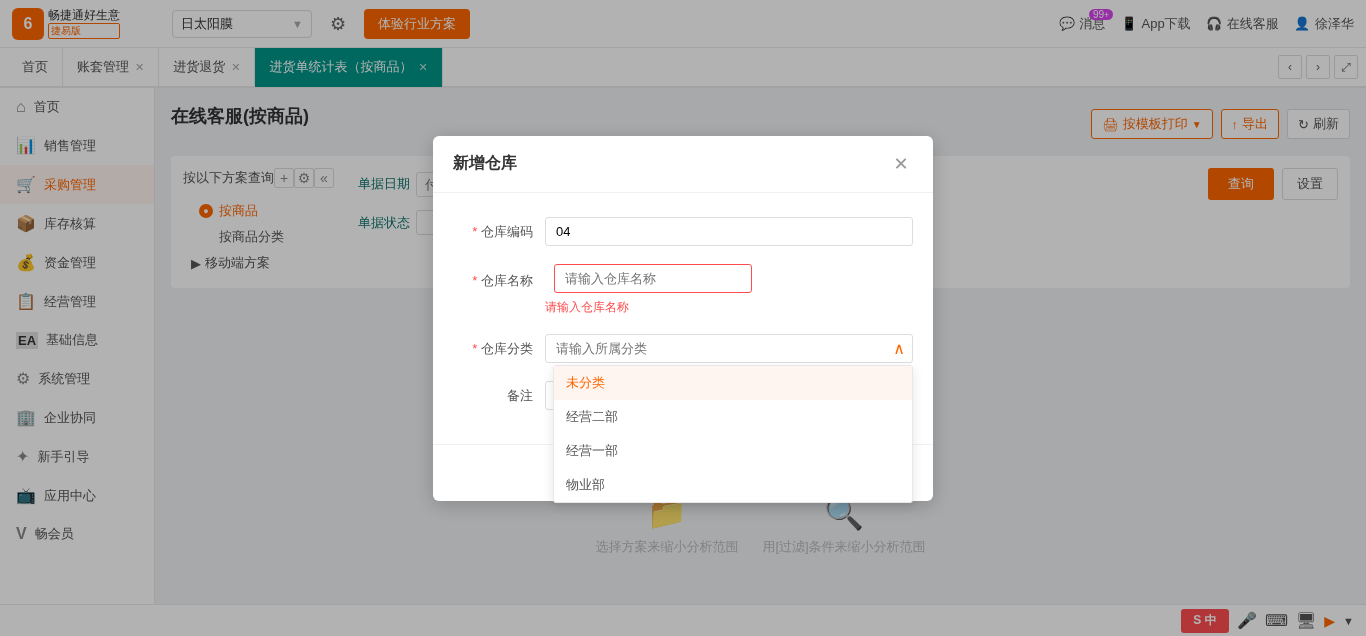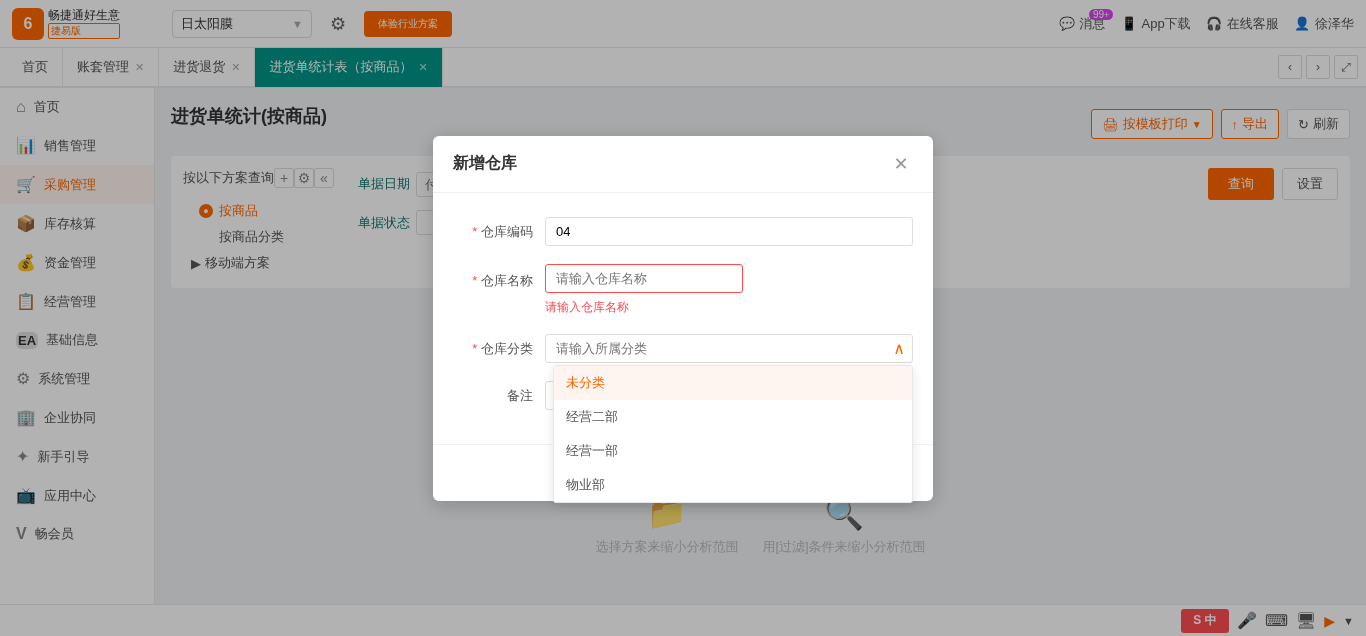--- a/index.html
+++ b/index.html
@@ -42,21 +42,21 @@
     .store-selector span { color: #333; font-size: 13px; }
 
     .nav-icon-btn {
       width: 32px; height: 32px;
       display: flex; align-items: center; justify-content: center;
       cursor: pointer; color: #666; font-size: 18px;
     }
     .try-btn {
       background: #ff6600; color: #fff;
       border: none; border-radius: 4px;
-      padding: 6px 14px; cursor: pointer; font-size: 10px;
+      padding: 6px 14px; cursor: pointer; font-size: 13px;
     }
 
     .nav-right {
       margin-left: auto;
       display: flex; align-items: center; gap: 16px;
     }
     .nav-right-item {
       display: flex; align-items: center; gap: 4px;
       cursor: pointer; color: #555; font-size: 13px; position: relative;
     }
@@ -413,21 +413,21 @@
     </div>
     <div class="sidebar-item">
       <span class="sidebar-icon">💰</span>
       <span>资金管理</span>
     </div>
     <div class="sidebar-item">
       <span class="sidebar-icon">📋</span>
       <span>经营管理</span>
     </div>
     <div class="sidebar-item">
-      <span class="sidebar-icon" style="font-style:normal;font-size:13px;font-weight:bold;background:#e0e0e0;border-radius:6px;padding:1px 2px;color:#333;">EA</span>
+      <span class="sidebar-icon" style="font-style:normal;font-size:13px;font-weight:bold;background:#e0e0e0;border-radius:0;padding:1px 2px;color:#333;">EA</span>
       <span>基础信息</span>
     </div>
     <div class="sidebar-item">
       <span class="sidebar-icon">⚙</span>
       <span>系统管理</span>
     </div>
     <div class="sidebar-item">
       <span class="sidebar-icon">🏢</span>
       <span>企业协同</span>
     </div>
@@ -440,21 +440,21 @@
       <span>应用中心</span>
     </div>
     <div class="sidebar-item">
       <span class="sidebar-icon" style="font-weight:bold;color:#888;">V</span>
       <span>畅会员</span>
     </div>
   </div>
 
   <div class="content-area">
     <div style="display:flex; align-items:center; justify-content:space-between; margin-bottom:12px;">
-      <h1 class="page-title">进货单统计(按商品)</h1>
+      <h1 class="page-title">在线客服(按商品)</h1>
       <div style="display:flex; gap:8px;">
         <div class="toolbar-btn orange-outline">
           <span>🖨</span>
           <span>按模板打印</span>
           <span style="font-size:10px;">▼</span>
         </div>
         <div class="toolbar-btn orange-outline">
           <span>↑</span>
           <span>导出</span>
         </div>
@@ -549,21 +549,21 @@
       <div class="modal-close">✕</div>
     </div>
     <div class="modal-body">
 
       <div class="form-row">
         <label class="form-label required">仓库编码</label>
         <input class="form-control" type="text" value="04" style="">
       </div>
 
       <div class="form-row" style="flex-direction:column; gap:4px;">
-        <div style="display:flex; align-items:center; gap:12px;">
+        <div style="display:flex; align-items:center; gap:21px;">
           <label class="form-label required">仓库名称</label>
           <input class="form-control error-border" type="text" style="border-color: rgb(255, 77, 79);" placeholder="请输入仓库名称">
         </div>
         <div style="display:flex; align-items:center; gap:12px;">
           <div style="min-width:80px;"></div>
           <div class="error-msg">请输入仓库名称</div>
         </div>
       </div>
 
       <div class="form-row" style="position:relative;">

